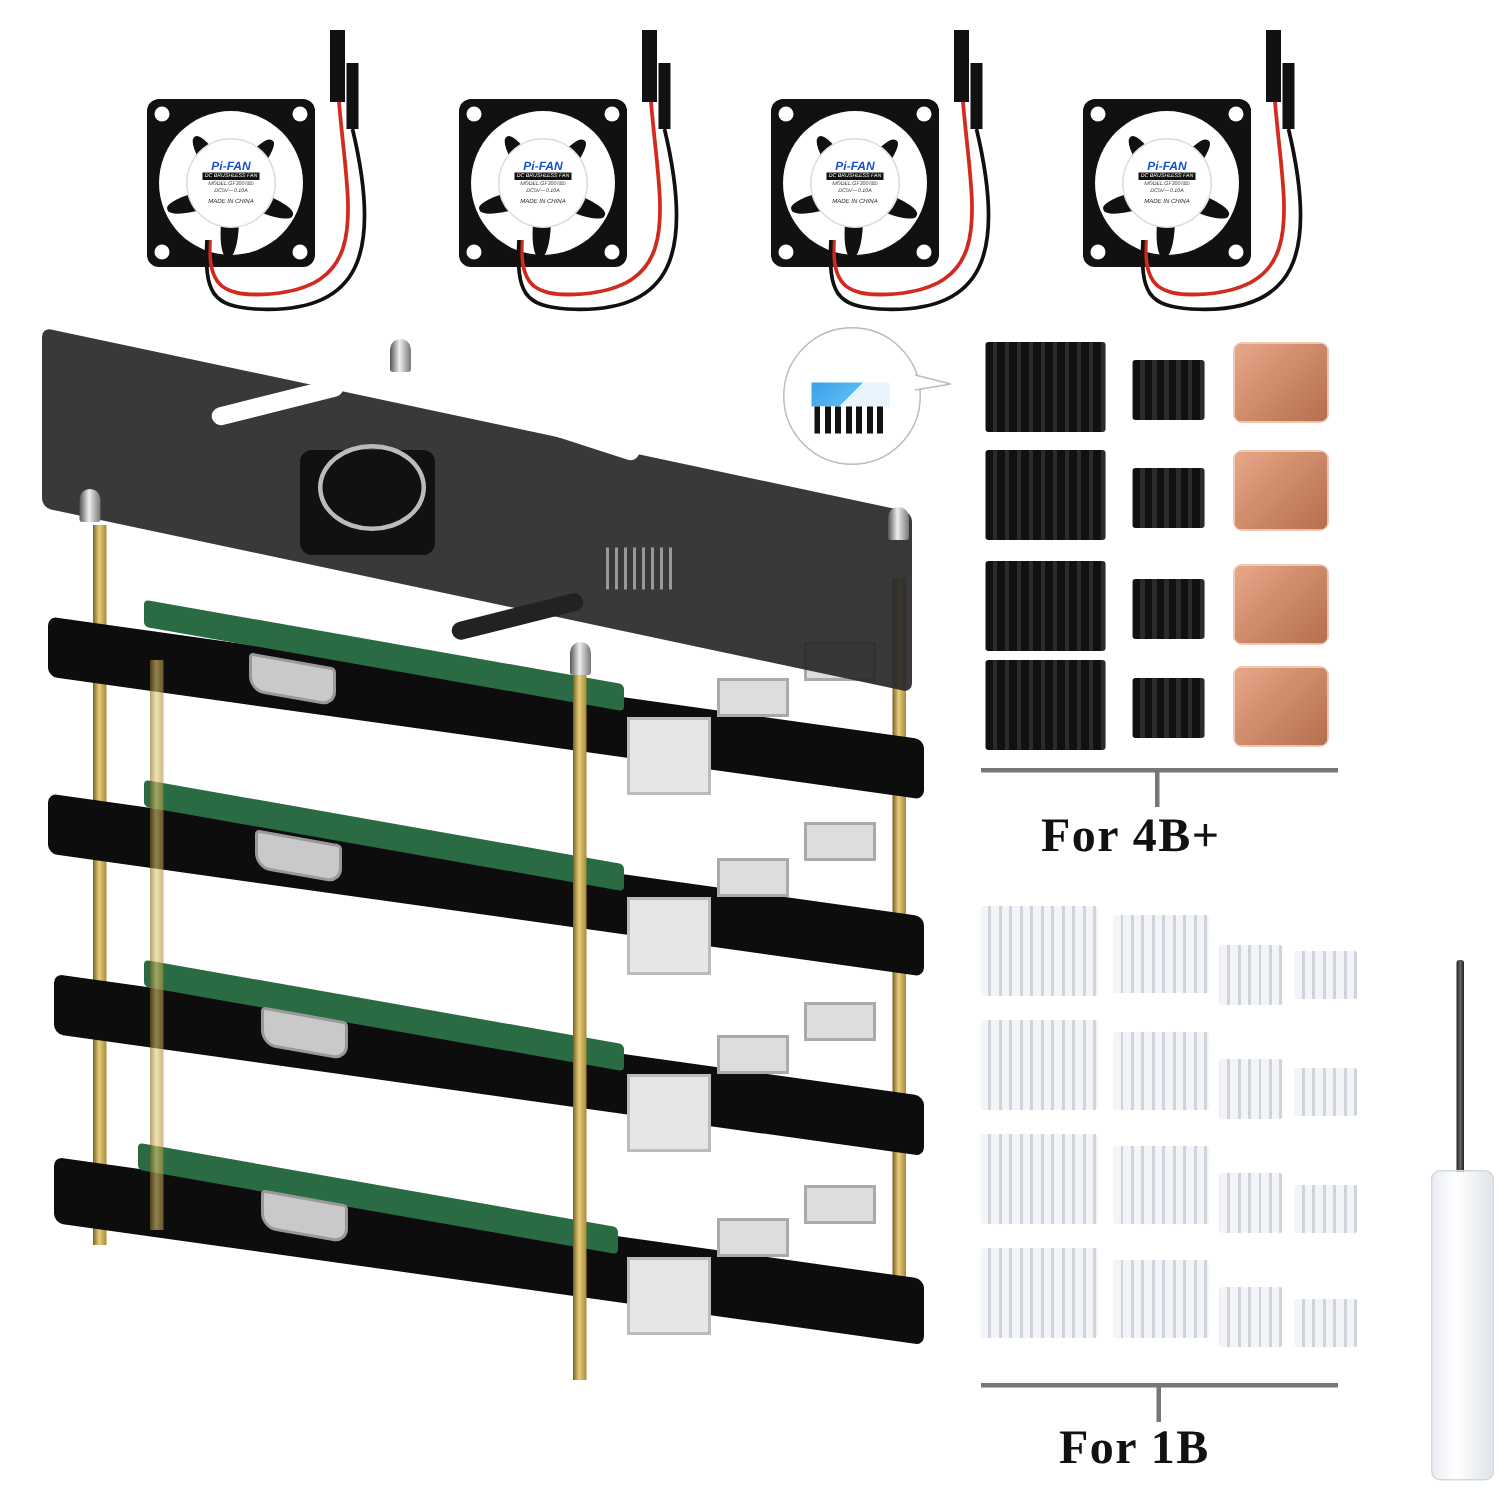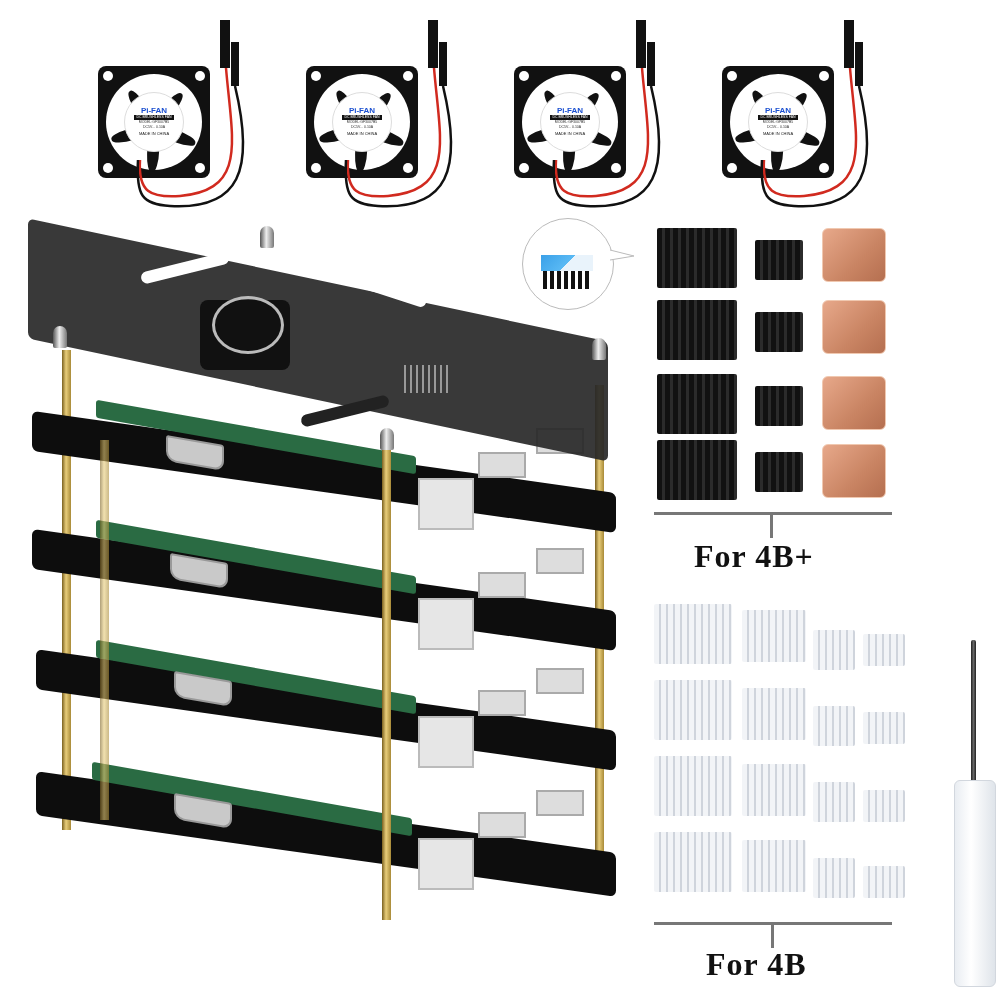--- a/index.html
+++ b/index.html
@@ -1,19 +1,19 @@
 <!DOCTYPE html>
 <html><head>
 <meta charset="utf-8">
 <style>
   html, body { margin:0; padding:0; background:#ffffff; }
   body { width:1000px; height:1000px; position:relative; overflow:hidden; font-family:"Liberation Serif", serif; }
   .abs { position:absolute; }
   
-  .fan { position:absolute; width:112px; height:112px; background:#111; border-radius:8px; top:66px; }
+  .fan { position:absolute; width:112px; height:112px; background:#111; border-radius:8px; top:66px;font-style:italic; }
   .fan .hole { position:absolute; width:10px; height:10px; border-radius:50%; background:#fff; }
   .fan .ring { position:absolute; left:8px; top:8px; width:96px; height:96px; border-radius:50%; background:#fff; }
   .fan .blade { position:absolute; left:50%; top:50%; width:44px; height:12px; background:#111; border-radius:50% 50% 40% 40%; transform-origin:0 50%; }
   .fan .hub { position:absolute; left:26px; top:26px; width:60px; height:60px; border-radius:50%; background:#fff; border:1px solid #ddd; box-sizing:border-box; display:flex; flex-direction:column; align-items:center; justify-content:center; }
   .fan .brand { font-family:"Liberation Sans", sans-serif; font-size:8px; font-weight:bold; color:#1a4fd0; line-height:9px; }
   .fan .tag { font-family:"Liberation Sans", sans-serif; font-size:3.5px; background:#111; color:#fff; padding:0 2px; line-height:5px; }
   .fan .line { font-family:"Liberation Sans", sans-serif; font-size:3.5px; color:#333; line-height:5px; }
   .fan .made { font-family:"Liberation Sans", sans-serif; font-size:4px; color:#222; line-height:8px; }
   .wire { position:absolute; top:20px; }
   
@@ -249,19 +249,19 @@
   <div class="hs-alu" style="left:813px;top:782px;width:42px;height:40px"></div>
   <div class="hs-alu" style="left:863px;top:790px;width:42px;height:32px"></div>
 
   <div class="hs-alu" style="left:654px;top:832px;width:78px;height:60px"></div>
   <div class="hs-alu" style="left:742px;top:840px;width:64px;height:52px"></div>
   <div class="hs-alu" style="left:813px;top:858px;width:42px;height:40px"></div>
   <div class="hs-alu" style="left:863px;top:866px;width:42px;height:32px"></div>
 
   <div class="bracket" style="left:654px;top:922px;width:238px"></div>
   <div class="bracket-tick" style="left:771px;top:924px;height:24px"></div>
-  <div class="label" style="left:706px;top:946px">For 4B</div>
+  <div class="label" style="left:706px;top:946px">For 1B</div>
 </div>
 
 <div>
   <div class="sd-shaft"></div>
   <div class="sd-handle"></div>
 </div>
 
 </body></html>

